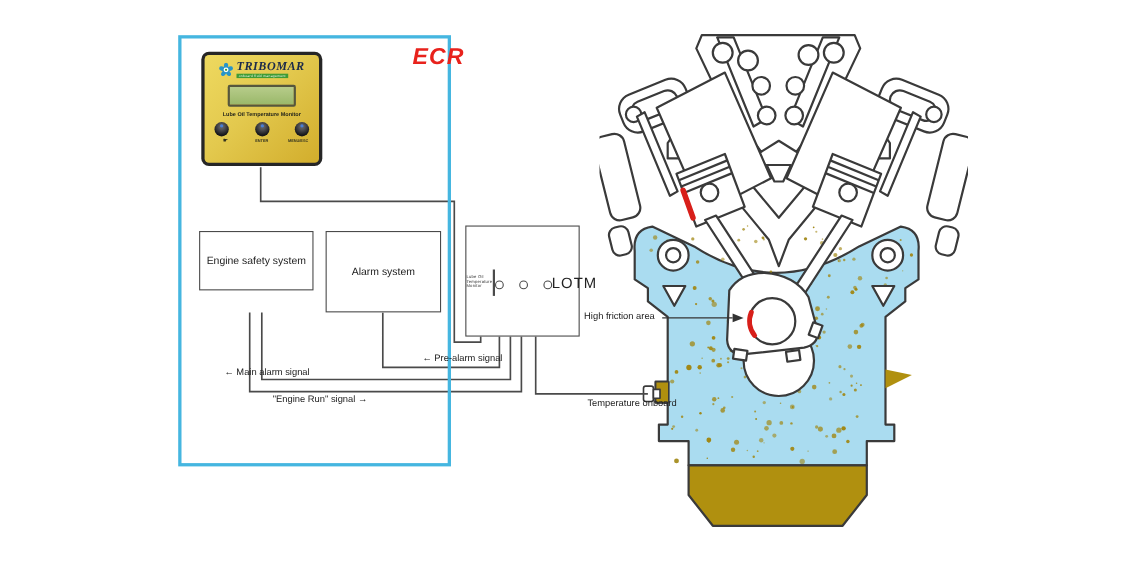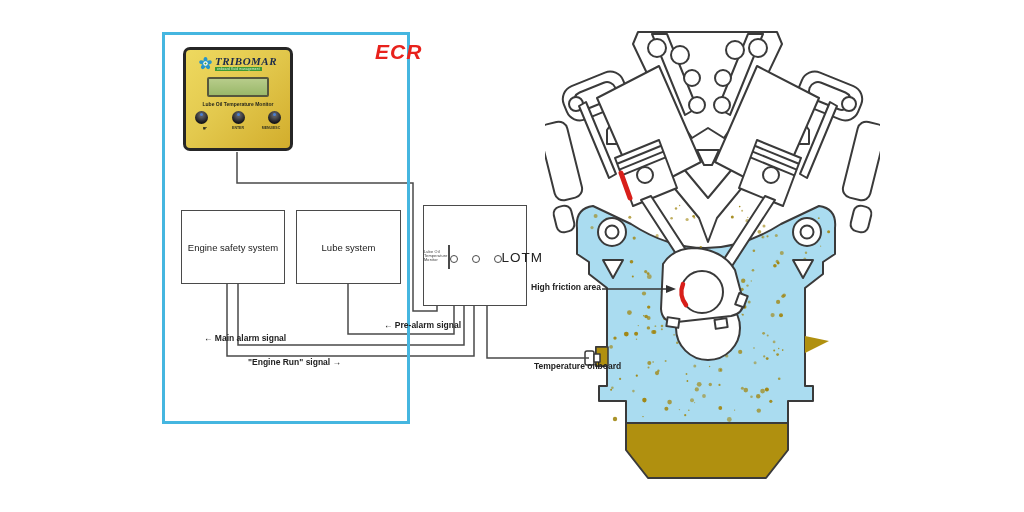--- a/index.html
+++ b/index.html
@@ -36,35 +36,35 @@
                   border-radius:50%;background:#4a7fd4;}
   #btnlbl-row{margin-top:2px;width:96px;display:flex;justify-content:space-between;
               font-size:3.5px;font-weight:bold;color:#33331f;}
   #btnlbl-row .w{width:30px;text-align:center;}
   #btnlbl-icon{font-size:5px;line-height:4px;}
 
   
   .wire-box{background:#ffffff;border:1.5px solid #4a4a4a;box-sizing:border-box;
             display:flex;align-items:center;justify-content:center;z-index:4;
             font-size:9.5px;color:#222;text-align:center;}
-  #ess-box{left:181px;top:210px;width:104px;height:74px;}
+  #ess-box{left:181px;top:210px;width:104px;height:54px;}
   #alarm-box{left:296px;top:210px;width:105px;height:74px;}
 
   
   #lotm-box{left:423px;top:205px;width:104px;height:101px;background:#fff;
             border:1.5px solid #4a4a4a;box-sizing:border-box;z-index:4;
             display:flex;flex-direction:row;align-items:center;}
   #lotm-title{font-size:3.8px;color:#333;margin-top:1px;letter-spacing:.2px;}
   #lotm-display{width:46px;height:24px;border:1.5px solid #4a4a4a;margin-top:3px;box-sizing:border-box;}
   #lotm-btns{display:flex;gap:14px;margin-top:7px;}
   .lotm-btn{width:8px;height:8px;border-radius:50%;border:1.5px solid #4a4a4a;box-sizing:border-box;}
   #lotm-name{font-size:13.5px;color:#222;margin-top:3px;letter-spacing:1px;}
 
   
-  .sig{font-size:8.5px;color:#222;z-index:5;white-space:nowrap;background:transparent;font-weight:bold;}
+  .sig{font-size:8.5px;color:#222;z-index:5;white-space:nowrap;background:transparent;}
   #lbl-prealarm{left:372px;top:320px;margin-left:12px;}
   #lbl-mainalarm{left:204px;top:333px;}
   #lbl-enginerun{left:248px;top:357px;}
   #lbl-friction{left:531px;top:282px;}
   #lbl-sensor{left:534px;top:361px;}
 
   #wires-svg{left:0;top:0;z-index:2;}
   #engine-svg{left:545px;top:10px;z-index:1;}
 </style>
 </head>
@@ -417,21 +417,21 @@
       <span class="w">ENTER</span>
       <span class="w">MENU/ESC</span>
     </div>
   </div>
 </div>
 
 <div id="ess-box" class="abs wire-box">
   <span>Engine safety system</span>
 </div>
 <div id="alarm-box" class="abs wire-box">
-  <span>Lube system</span>
+  <span>Alarm system</span>
 </div>
 
 <div id="lotm-box" class="abs">
   <svg width="24" height="20" viewBox="0 0 24 20" style="margin-top:4px;">
     <line x1="5" y1="1.5" x2="5" y2="19" stroke="#555" stroke-width="1"></line>
     <polygon points="5,1.5 23,4.5 5,12" fill="#ffffff" stroke="#555" stroke-width="0.8"></polygon>
     <polygon points="5,1.5 10,2.4 5,5" fill="#c33a36"></polygon>
     <path d="M8,6 q3,-2.4 5.5,-0.4 q2.5,2 5.5,-0.2" fill="none" stroke="#3a6bb0" stroke-width="1.1"></path>
   </svg>
   <span id="lotm-title">Lube Oil Temperature Monitor</span>

